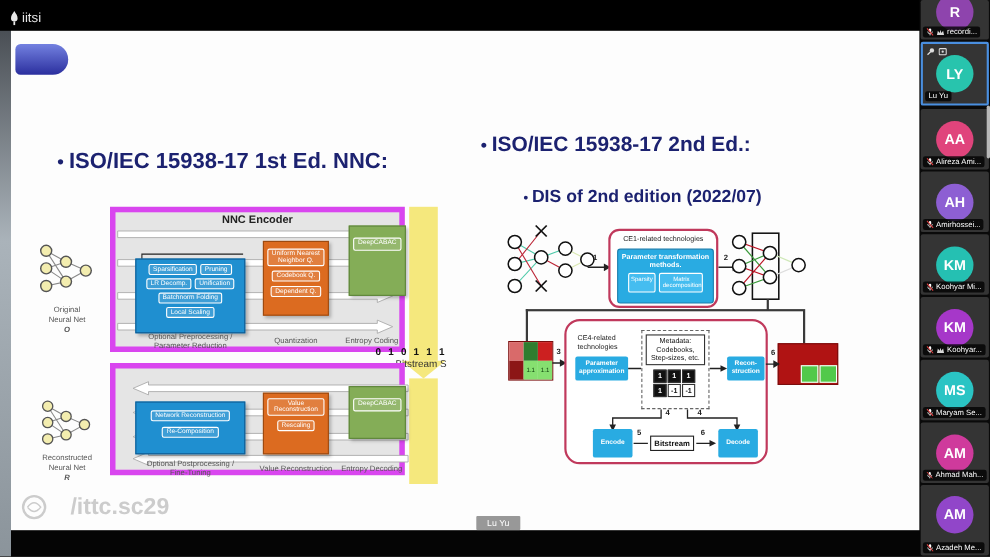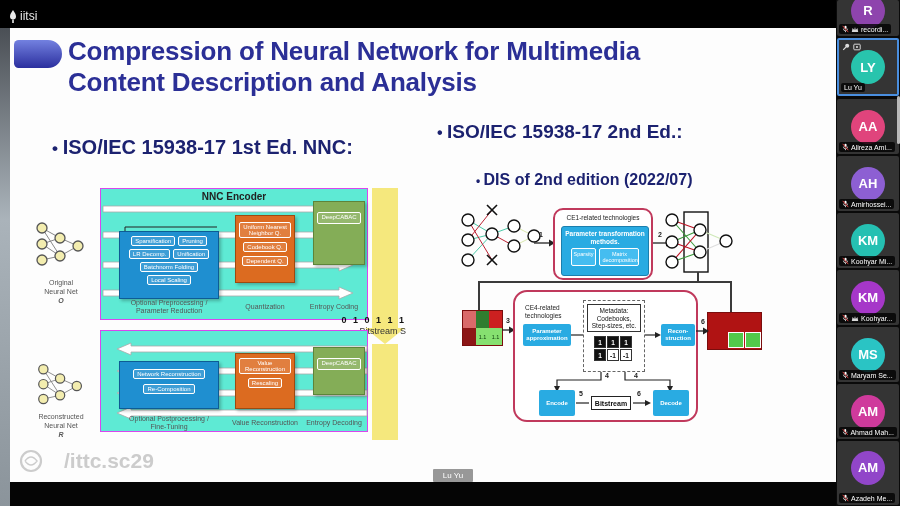--- a/index.html
+++ b/index.html
@@ -29,21 +29,21 @@
   .sub-left { position:absolute; left:86px; top:122px; font-size:17px; font-weight:bold; color:#1c2270; }
   .sub-left::before { content:"•  "; font-size:13px; }
   .h-right { position:absolute; left:427px; top:92px; width:330px; font-size:19px;
     font-weight:bold; color:#1c2270; line-height:23px; }
   .h-right .bullet-line::before { content:"• "; font-size:16px; }
   .h-right .cont-line { padding-left:16px; }
   .sub-right { position:absolute; left:466px; top:143px; font-size:16px; font-weight:bold; color:#1c2270; }
   .sub-right::before { content:"•  "; font-size:12px; }
 
   
-  .panel { position:absolute; background:#5eead4; border:1px solid #d946ef; }
+  .panel { position:absolute; background:#e5e5e5; border:5px solid #d946ef; }
   .panel-title { position:absolute; top:2px; left:0; width:100%; text-align:center;
     font-size:10px; font-weight:bold; color:#222; }
   .panel svg.arrows { position:absolute; inset:0; }
   .bluebox { position:absolute; background:#1f8fd0; border:1px solid #0e5c94;
     box-shadow:2px 2px 3px rgba(0,0,0,.25); display:flex; flex-direction:column;
     align-items:center; padding-top:4px; gap:3px; }
   .orangebox { position:absolute; background:#dc6b20; border:1px solid #9d4a10;
     box-shadow:2px 2px 3px rgba(0,0,0,.25); display:flex; flex-direction:column;
     align-items:center; padding-top:6px; gap:4px; }
   .greenbox { position:absolute; background:#84ad57; border:1px solid #5d843a;
@@ -130,24 +130,20 @@
       </svg>
       <span>iitsi</span>
     </div>
   </div>
   <div class="left-strip"></div>
   <div class="bottom-bar"></div>
 
   <div class="slide">
 
     <div class="title-capsule"></div>
-    <div class="slide-title">
-      <div>Compression of Neural Network for Multimedia</div>
-      <div>Content Description and Analysis</div>
-    </div>
 
     <div class="h-left">ISO/IEC 15938-17 1st Ed. NNC:</div>
 
     <div class="h-right">
       <div class="bullet-line">ISO/IEC 15938-17 2nd Ed.:</div>
     </div>
     <div class="sub-right">DIS of 2nd edition (2022/07)</div>
 
     <svg style="position:absolute;left:22px;top:190px" width="58" height="56" viewBox="0 0 58 56">
       <g stroke="#888" stroke-width="1">

